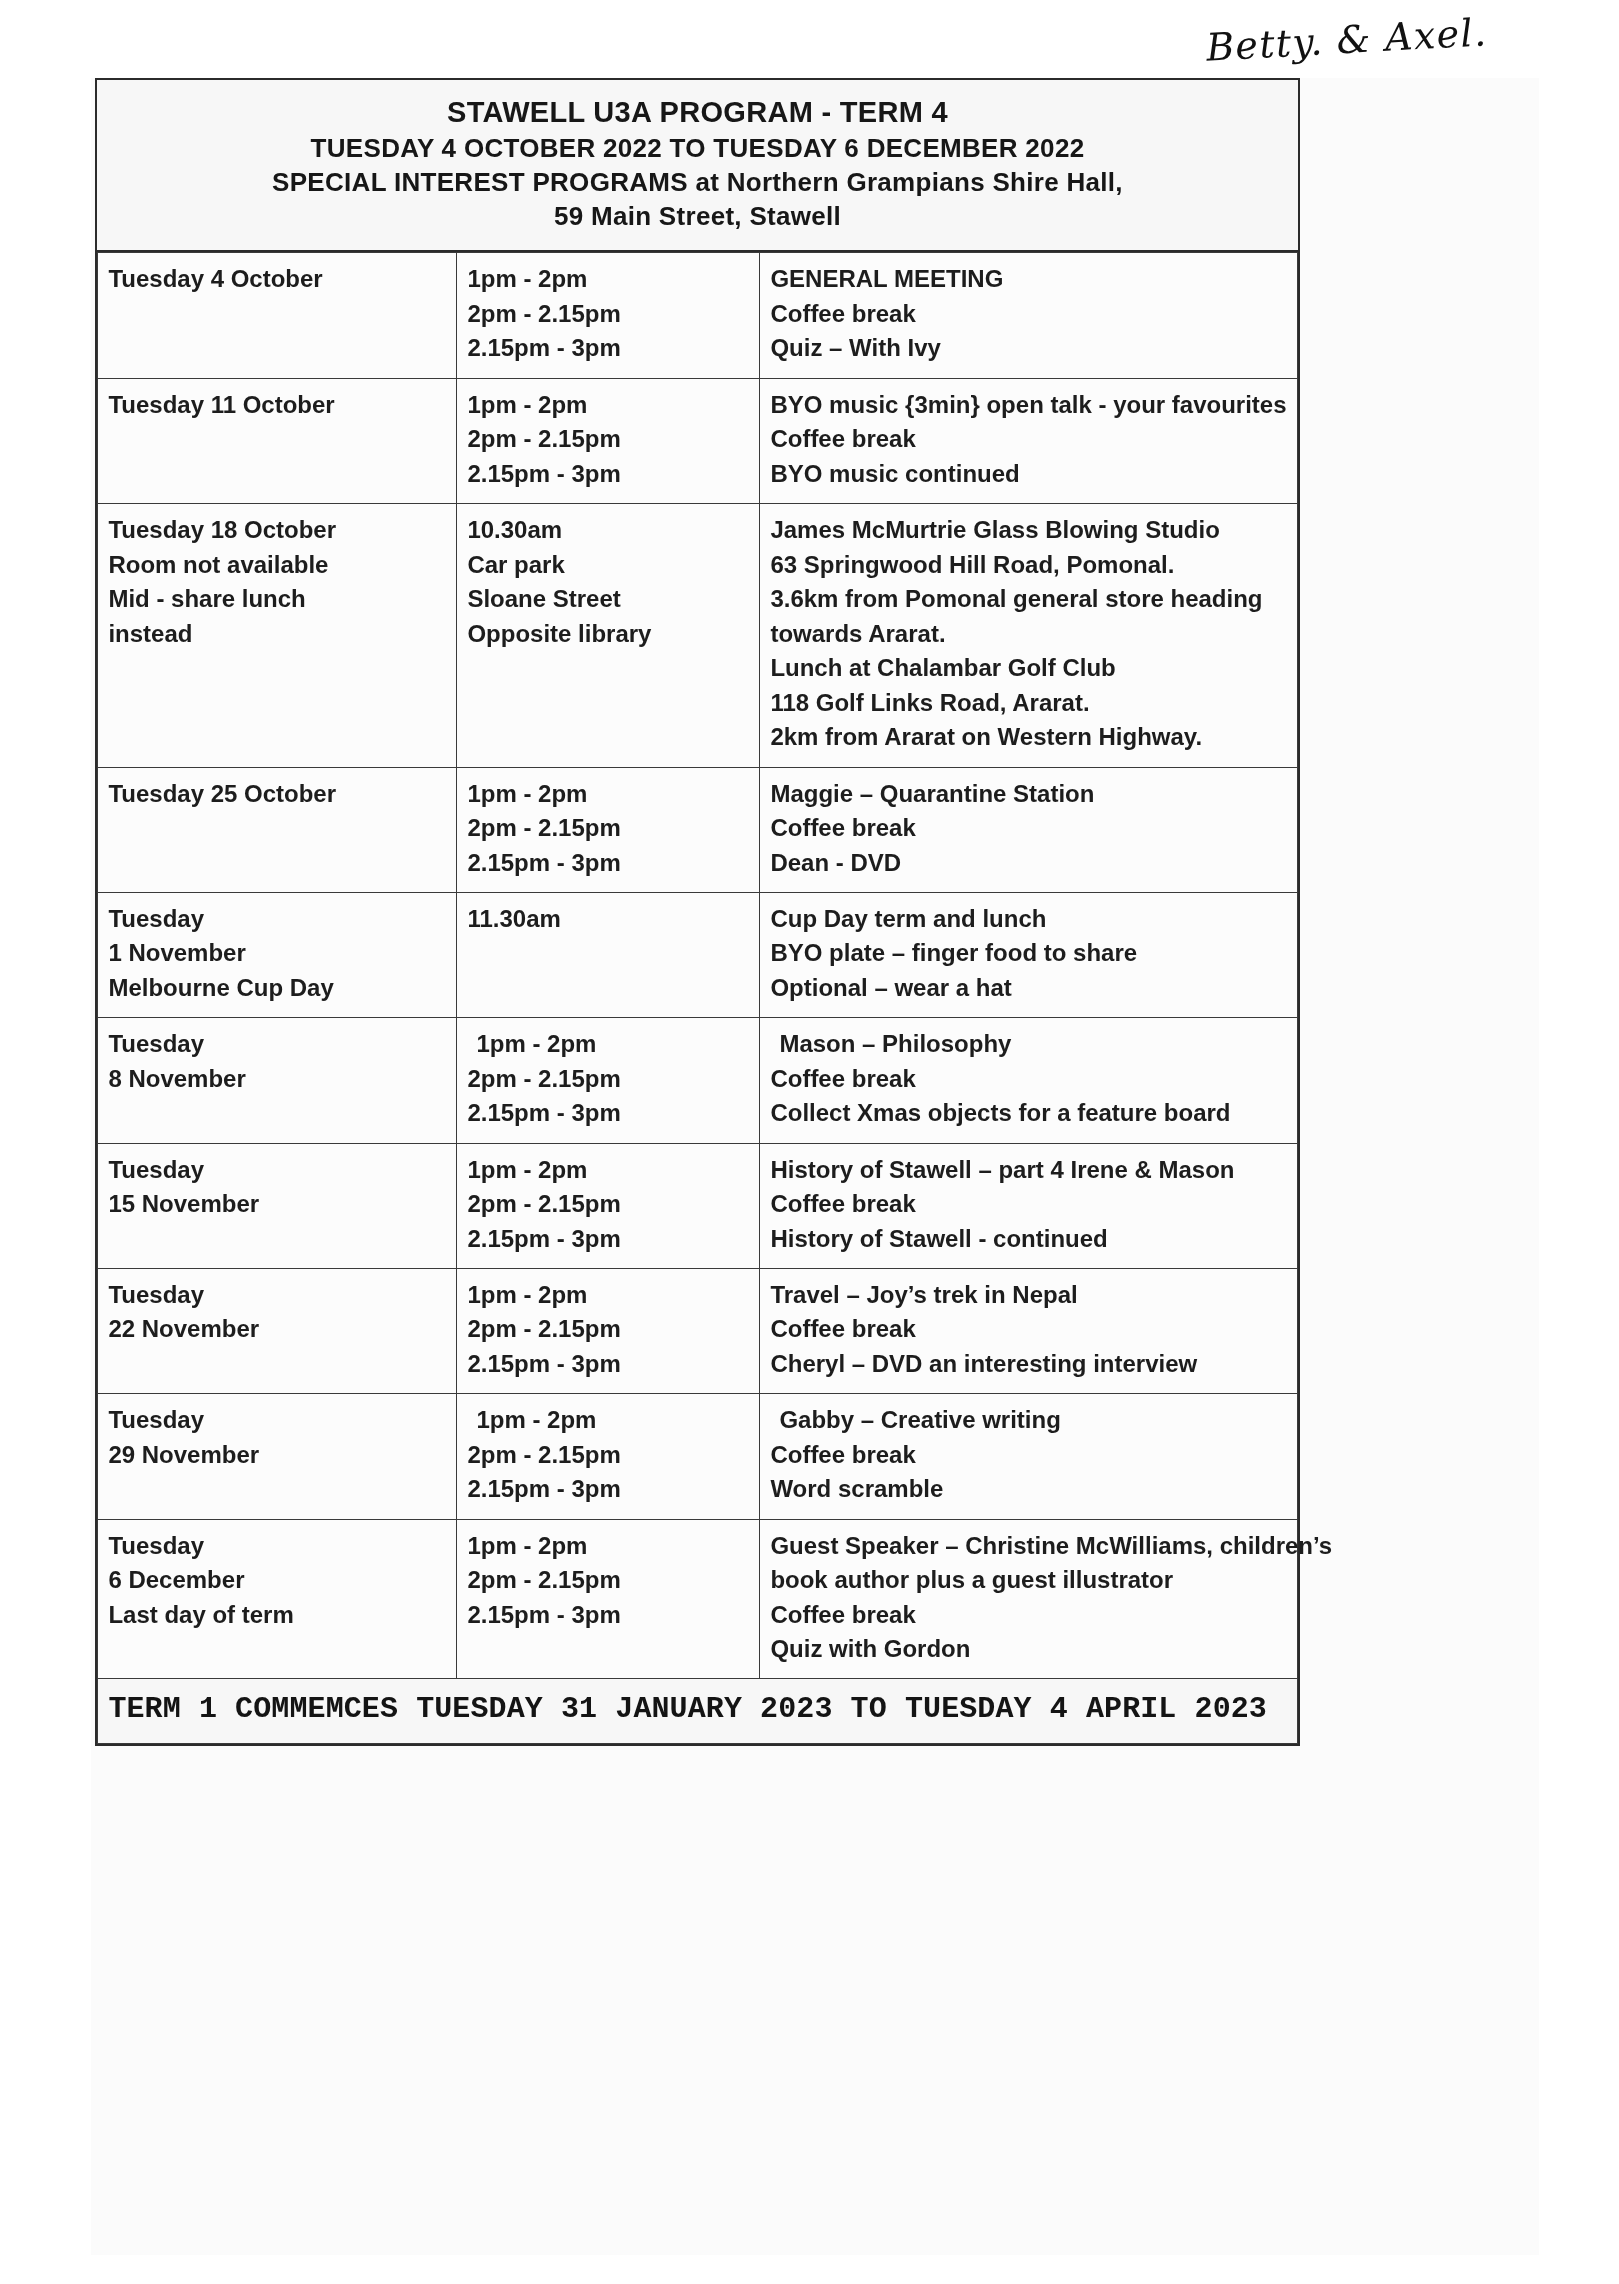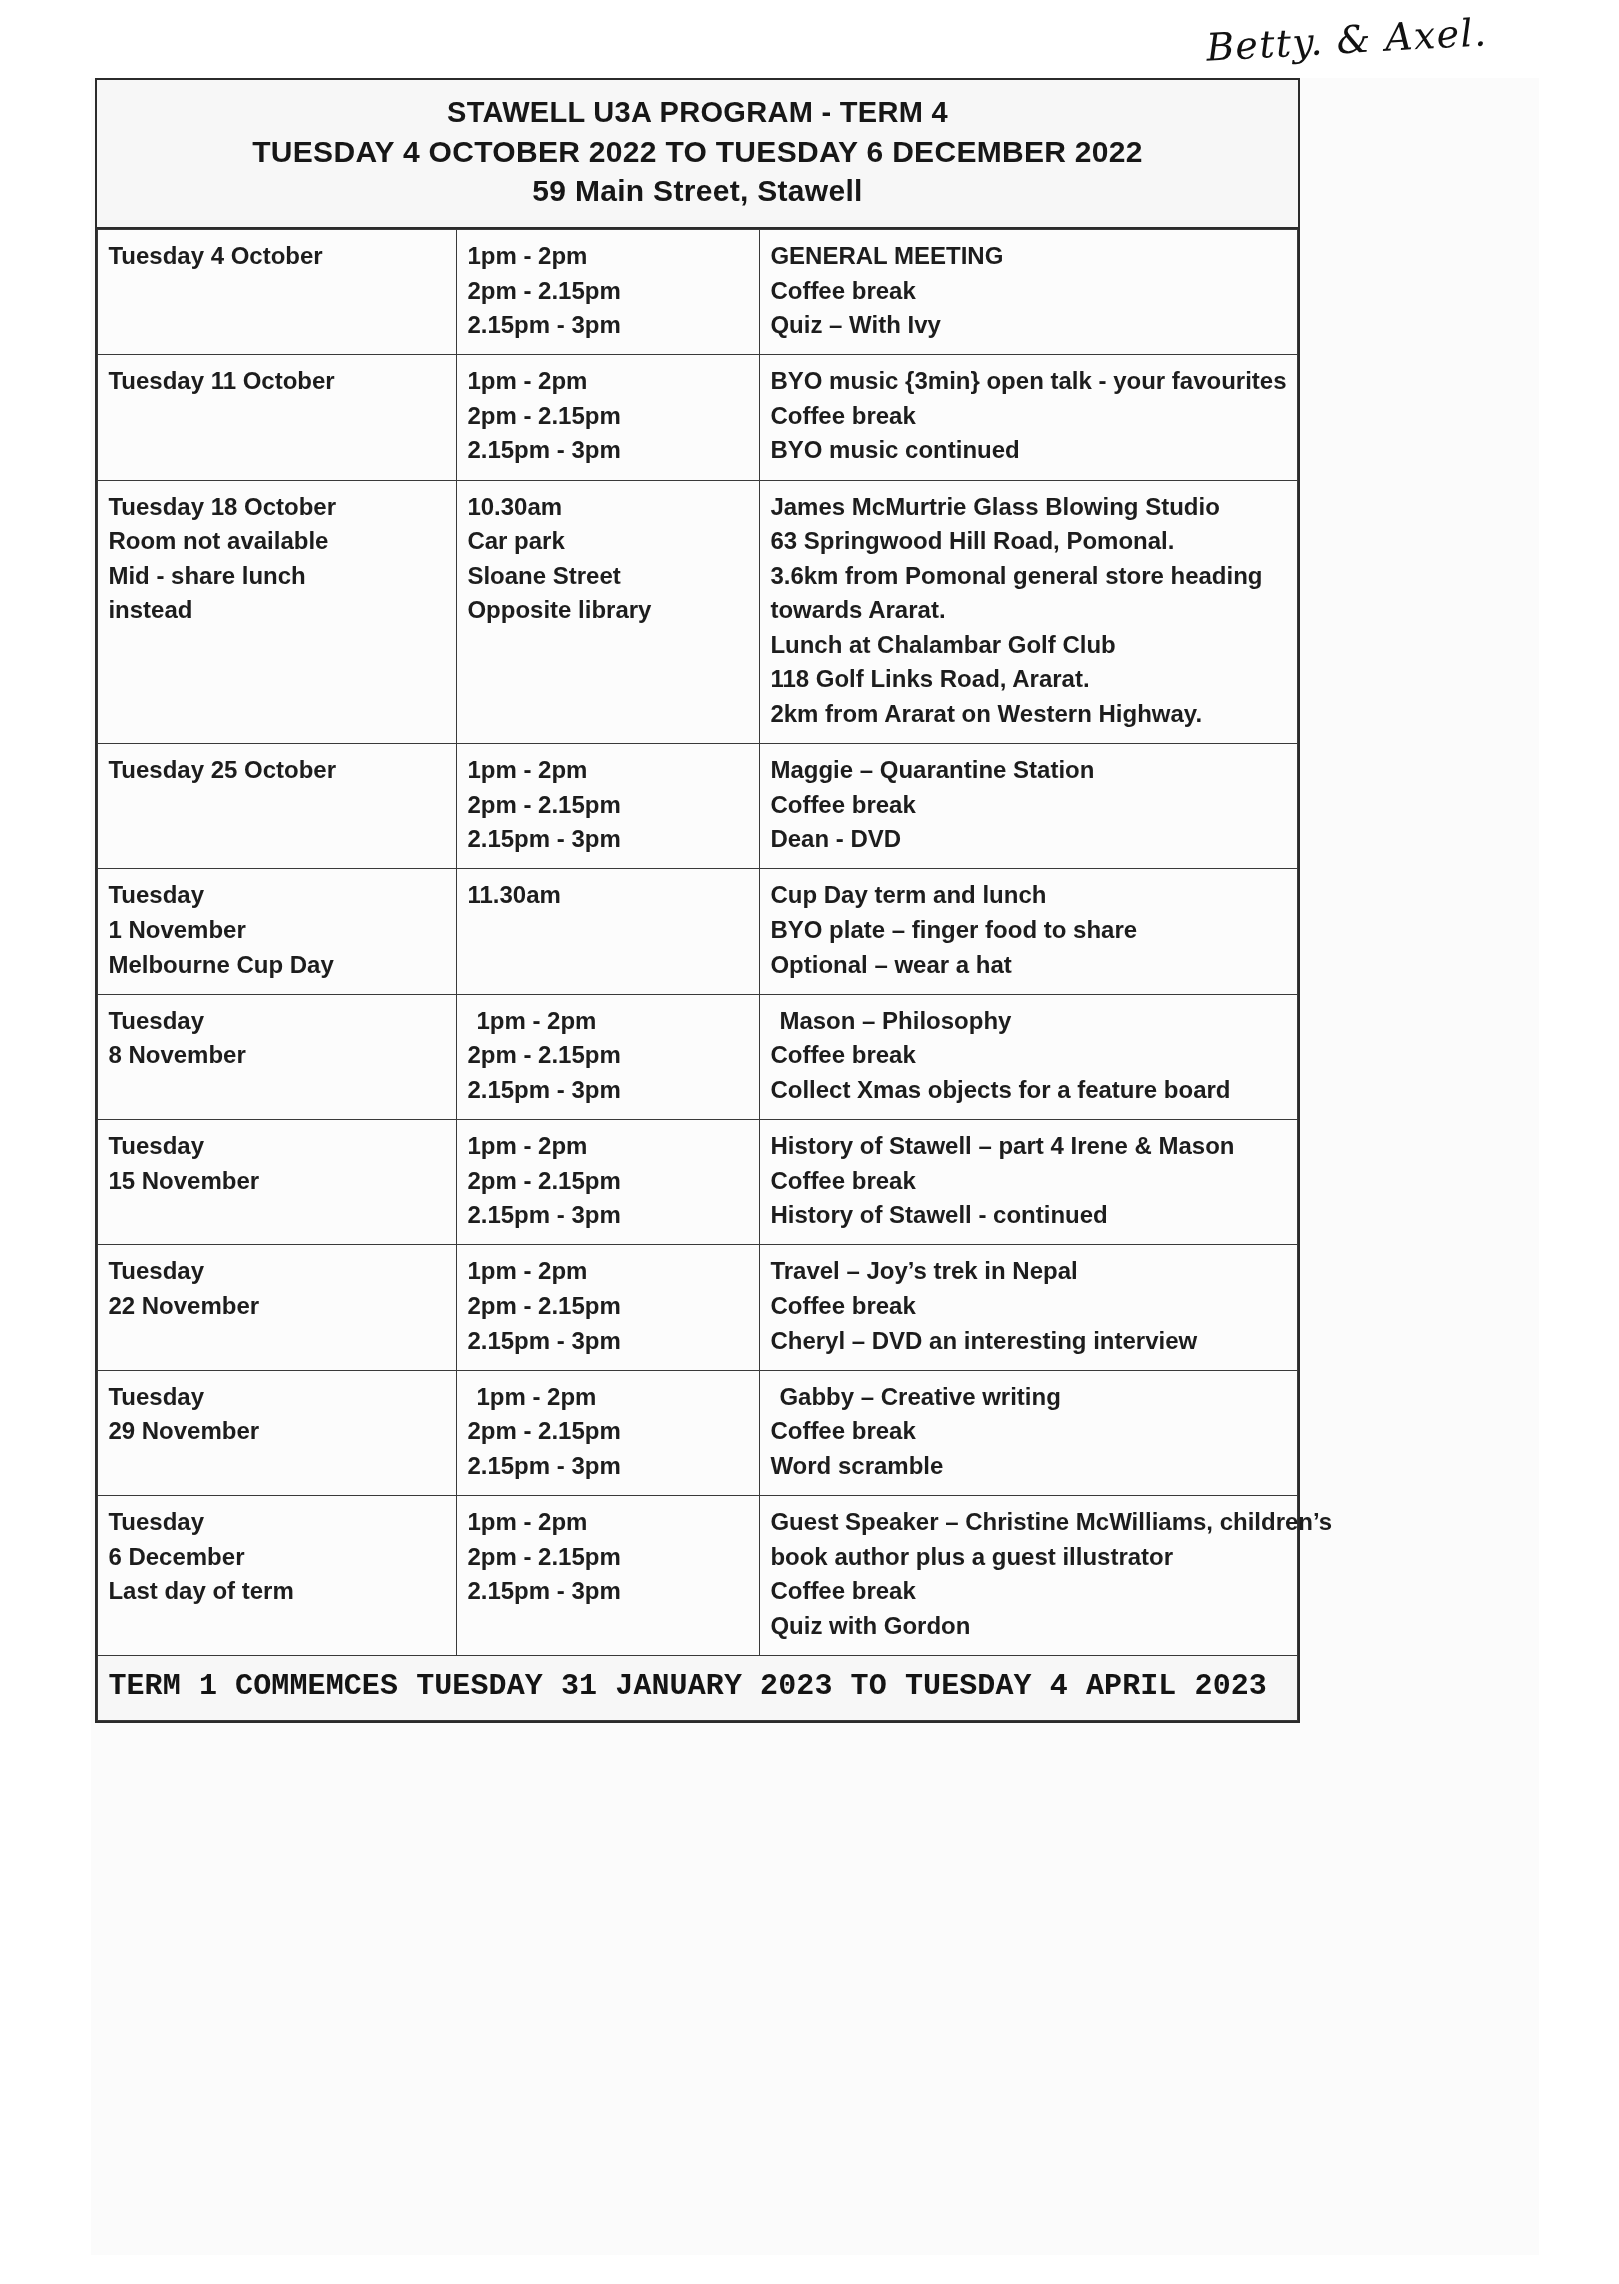--- a/index.html
+++ b/index.html
@@ -56,21 +56,21 @@
     background: #fcfcfc;
   }
 
   .header-block {
     padding: 14.3px 26px 17px 26px;
     text-align: center;
     border-bottom: 2px solid #2b2b2b;
     background: #f7f7f7;
   }
   .header-line {
-    font-size: 30px;
+    font-size: 26px;
     font-weight: bold;
     line-height: 1.30;
     letter-spacing: 0.3px;
     color: #171717;
     white-space: nowrap;
   }
   .header-line.h1 { font-size: 29px; }
 
   table.schedule {
     width: 100%;
@@ -119,20 +119,21 @@
 <div class="page"></div>
 <div class="scan-tint"></div>
 
 <div class="handwriting">Betty. &amp; Axel.</div>
 
 <div class="doc">
 
   <div class="header-block">
     <div class="header-line h1">STAWELL U3A PROGRAM - TERM 4</div>
     <div class="header-line">TUESDAY 4 OCTOBER 2022 TO TUESDAY 6 DECEMBER 2022</div>
+    <div class="header-line">SPECIAL INTEREST PROGRAMS at Northern Grampians Shire Hall,</div>
     <div class="header-line">59 Main Street, Stawell</div>
   </div>
 
   <table class="schedule">
     <colgroup>
       <col class="c-date">
       <col class="c-time">
       <col class="c-act">
     </colgroup>
     <tbody id="schedule-body">

